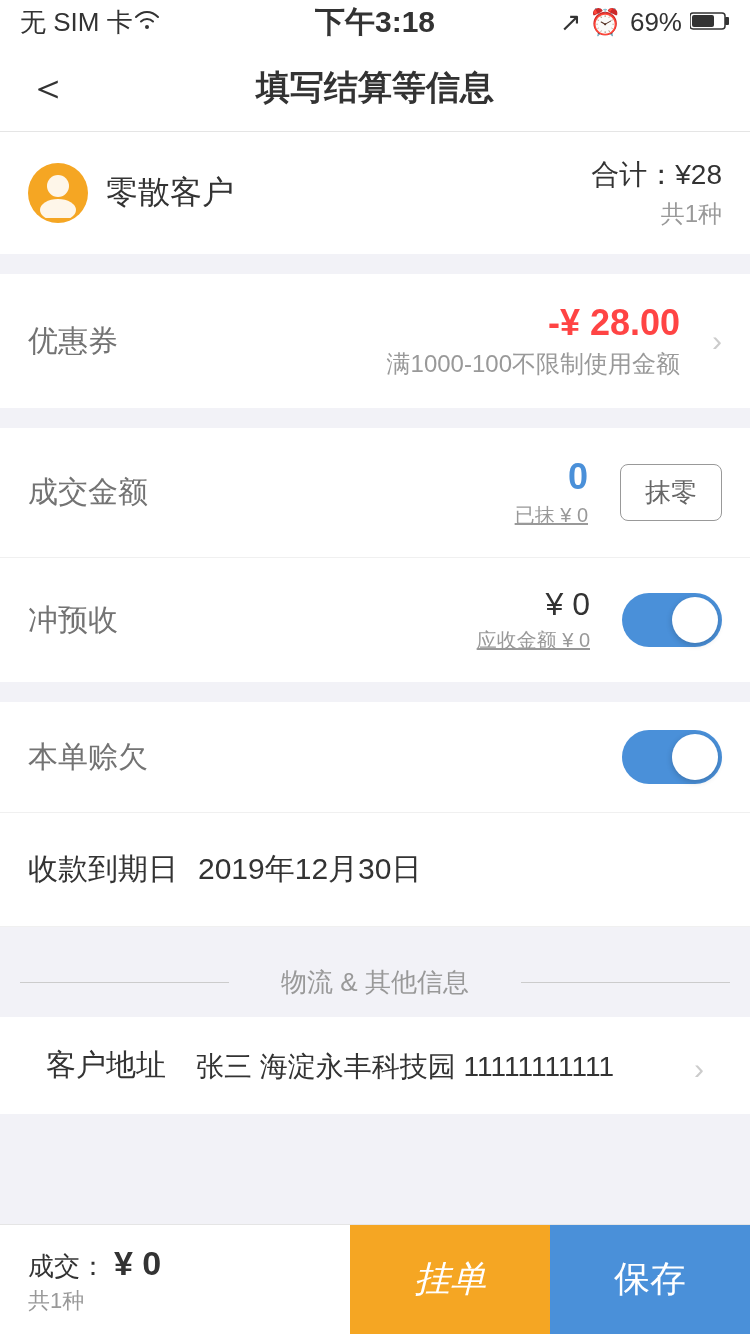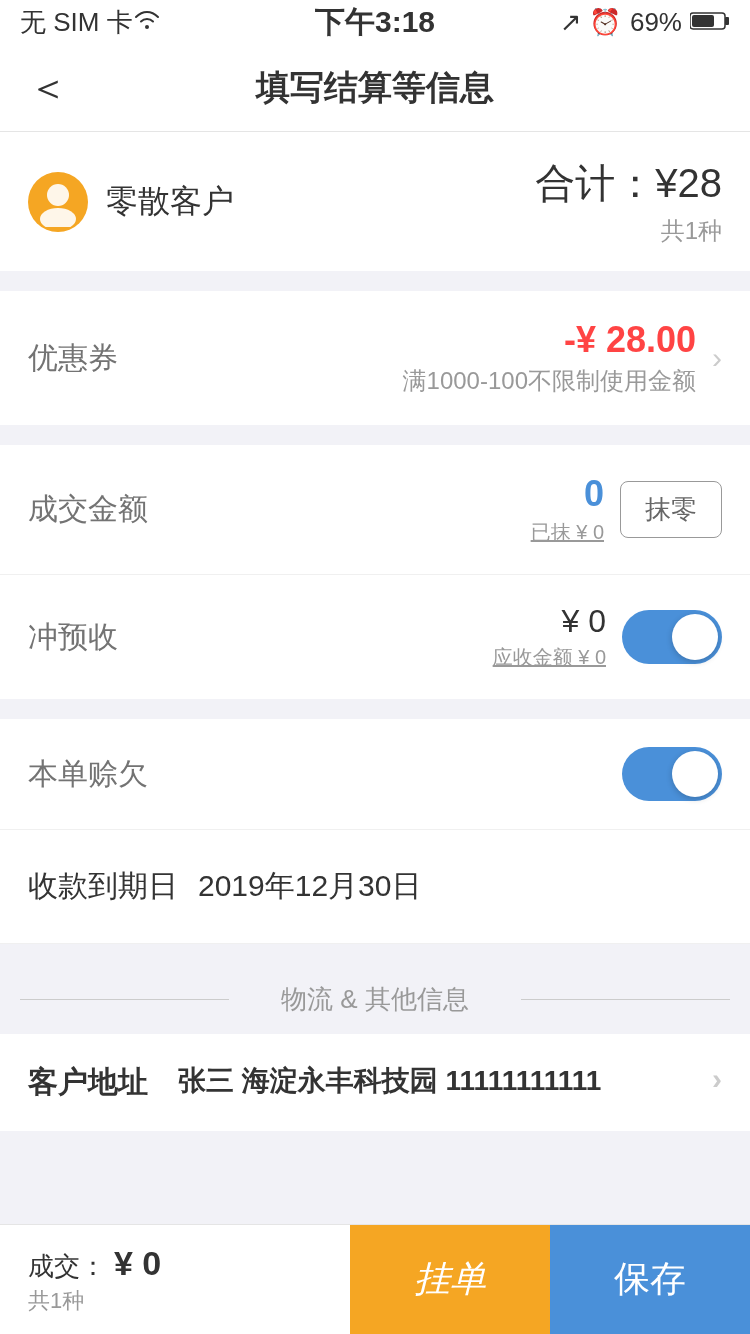--- a/index.html
+++ b/index.html
@@ -109,21 +109,21 @@
     }
     .customer-name {
       font-size: 32px;
       font-weight: 500;
       color: #333;
     }
     .customer-right {
       text-align: right;
     }
     .total-amount {
-      font-size: 40px;
+      font-size: 28px;
       color: #333;
       font-weight: 500;
     }
     .total-count {
       font-size: 24px;
       color: #999;
       margin-top: 4px;
     }
 
     
@@ -138,21 +138,21 @@
     .row-item:last-child {
       border-bottom: none;
     }
     .row-label {
       font-size: 30px;
       color: #737373;
     }
     .row-right {
       display: flex;
       align-items: center;
-      gap: 16px;
+      gap: 32px;
       justify-content: center;
     }
     .row-value {
       text-align: right;
     }
     .coupon-amount {
       font-size: 36px;
       font-weight: 600;
       color: #ff4444;
     }
@@ -246,25 +246,24 @@
       margin: 0 20px;
     }
     .section-header-text {
       font-size: 26px;
       color: #999;
     }
 
     
     .address-row {
       background: #fff;
-      padding: 28px 28px;
-      display: flex;
-      align-items: flex-start;
+      padding: 28px 46px;
+      display: flex;
+      align-items: flex-end;
       justify-content: space-between;
-      font-weight: bold;
     }
     .address-label {
       font-size: 30px;
       color: #333;
       min-width: 140px;
     }
     .address-value {
       font-size: 28px;
       color: #333;
       flex: 1;

